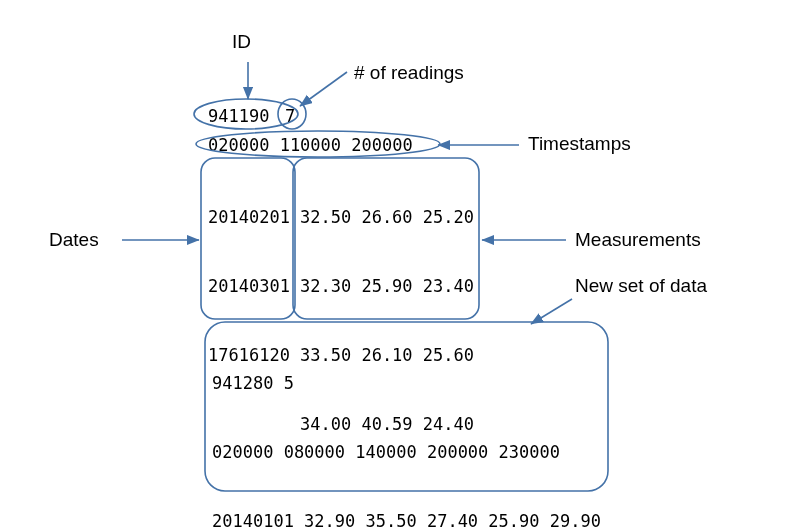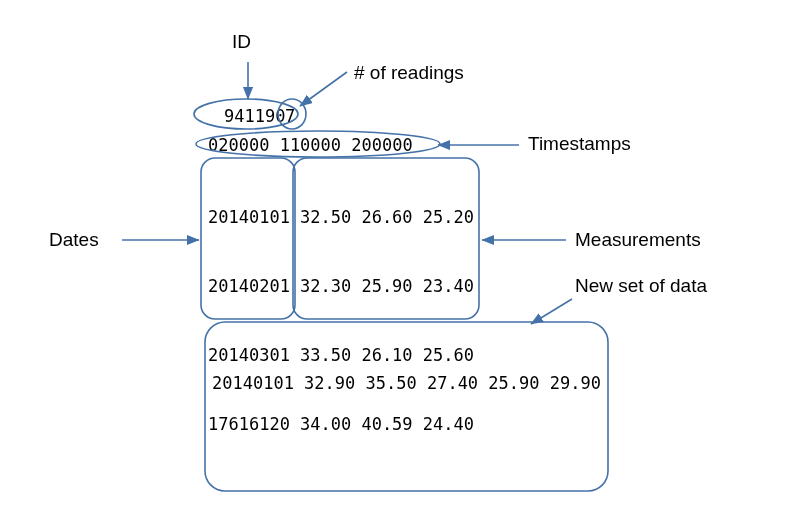--- a/index.html
+++ b/index.html
@@ -63,45 +63,46 @@
   <div class="label" style="left:354px; top:62px;"># of readings</div>
 
   <div class="label" style="left:528px; top:133px;">Timestamps</div>
 
   <div class="label" style="left:49px; top:229px;">Dates</div>
 
   <div class="label" style="left:575px; top:229px;">Measurements</div>
 
   <div class="label" style="left:575px; top:275px;">New set of data</div>
 
-  <div class="mono" style="left:208px; top:105px;margin-left:16px;">941190</div>
+  <div class="mono" style="left:208px; top:105px;">941190</div>
 
   <div class="mono" style="left:285px; top:105px;">7</div>
 
   <div class="mono" style="left:208px; top:134px;">020000 110000 200000</div>
 
   <div class="mono" style="left:208px; top:160px;">
-    <div>20140101</div>
     <div>20140201</div>
     <div>20140301</div>
     <div>17616120</div>
     
     
   </div>
 
   <div class="mono" style="left:300px; top:160px;">
     <div>32.50 26.60 25.20</div>
     <div>32.30 25.90 23.40</div>
     <div>33.50 26.10 25.60</div>
     <div>34.00 40.59 24.40</div>
     
     
   </div>
 
   <div class="mono" style="left:212px; top:326px;">
+    <div>941280 5</div>
+    <div>020000 080000 140000 200000 230000</div>
     <div>20140101 32.90 35.50 27.40 25.90 29.90</div>
     
     
     
     
   </div>
 
   <svg id="overlay" viewBox="0 0 800 528">
     <defs>
       <marker id="ah" markerWidth="9" markerHeight="9" refX="7.6" refY="3.2" orient="auto" markerUnits="strokeWidth">

